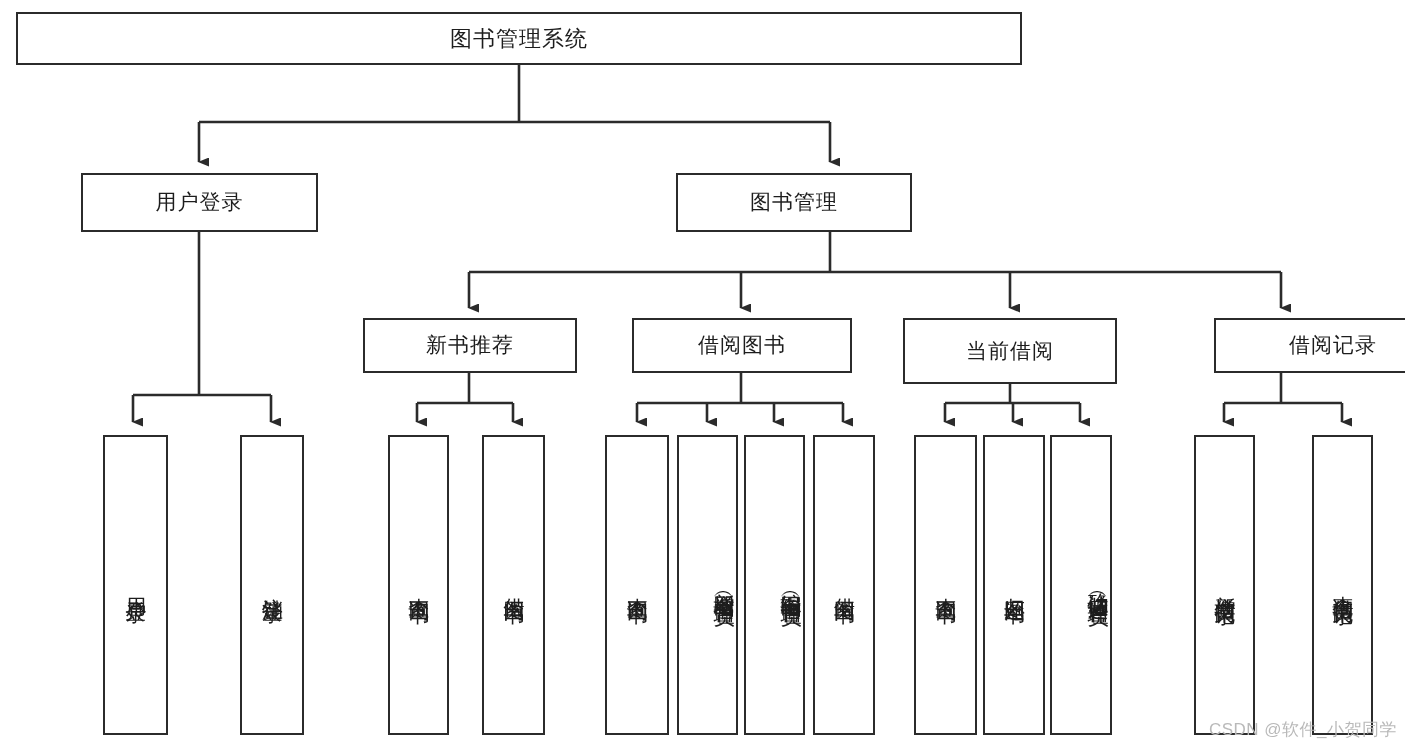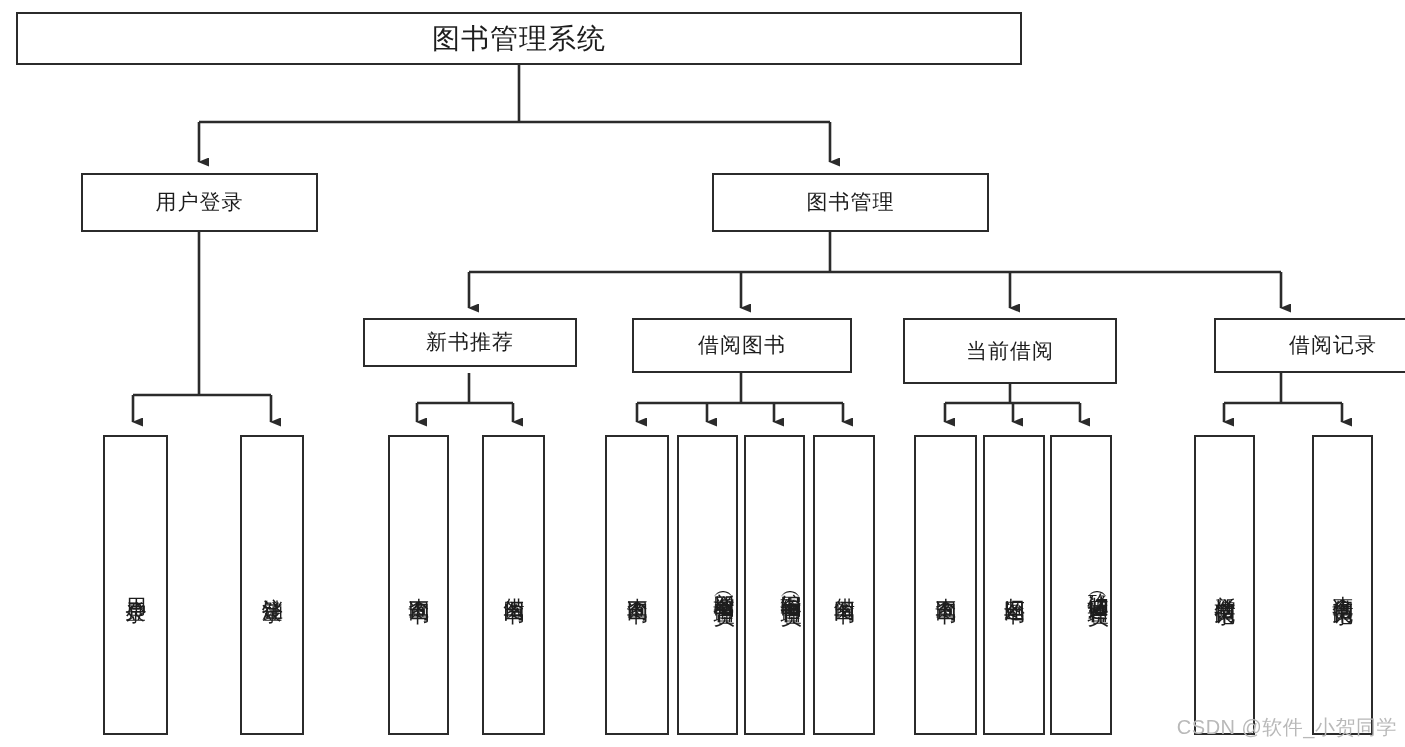--- a/index.html
+++ b/index.html
@@ -47,27 +47,27 @@
     writing-mode: vertical-rl;
     text-orientation: upright;
     letter-spacing: 2px;
     padding: 6px 0;
     align-items: flex-start;
   }
   .node-v.vcenter {
     align-items: center;
   }
   .node-root {
-    font-size: 28px;
+    font-size: 22px;
   }
   #watermark {
     position: absolute;
     right: 8px;
     bottom: 6px;
-    font-size: 20px;
+    font-size: 17px;
     color: #b9b9b9;
     letter-spacing: 0.5px;
     white-space: nowrap;
   }
 </style>
 </head>
 <body>
 
 <div id="diagram-root">
 
@@ -118,23 +118,23 @@
       <path d="M1281,373 L1281,403"></path>
       <path d="M1224,403 L1342,403"></path>
       <path d="M1224,403 L1224,422" marker-end="url(#arrowhead)"></path>
       <path d="M1342,403 L1342,422" marker-end="url(#arrowhead)"></path>
     </g>
   </svg>
 
   <div class="node node-h node-root" style="left:16px; top:12px; width:1006px; height:53px;">图书管理系统</div>
 
   <div class="node node-h" style="left:81px; top:173px; width:237px; height:59px;">用户登录</div>
-  <div class="node node-h" style="left:712px; top:173px; width:277px; height:59px;">图书管理</div>
+  <div class="node node-h" style="left:676px; top:173px; width:236px; height:59px;">图书管理</div>
 
-  <div class="node node-h" style="left:363px; top:318px; width:214px; height:49px;">新书推荐</div>
+  <div class="node node-h" style="left:363px; top:318px; width:214px; height:55px;">新书推荐</div>
   <div class="node node-h" style="left:632px; top:318px; width:220px; height:55px;">借阅图书</div>
   <div class="node node-h" style="left:903px; top:318px; width:214px; height:66px;">当前借阅</div>
   <div class="node node-h" style="left:1214px; top:318px; width:238px; height:55px;">借阅记录</div>
 
   <div class="node node-v vcenter" style="left:103px; top:435px; width:65px; height:300px;">用户登录</div>
   <div class="node node-v vcenter" style="left:240px; top:435px; width:64px; height:300px;">注销登录</div>
 
   <div class="node node-v vcenter" style="left:388px; top:435px; width:61px; height:300px;">查询图书</div>
   <div class="node node-v vcenter" style="left:482px; top:435px; width:63px; height:300px;">借阅图书</div>
 

